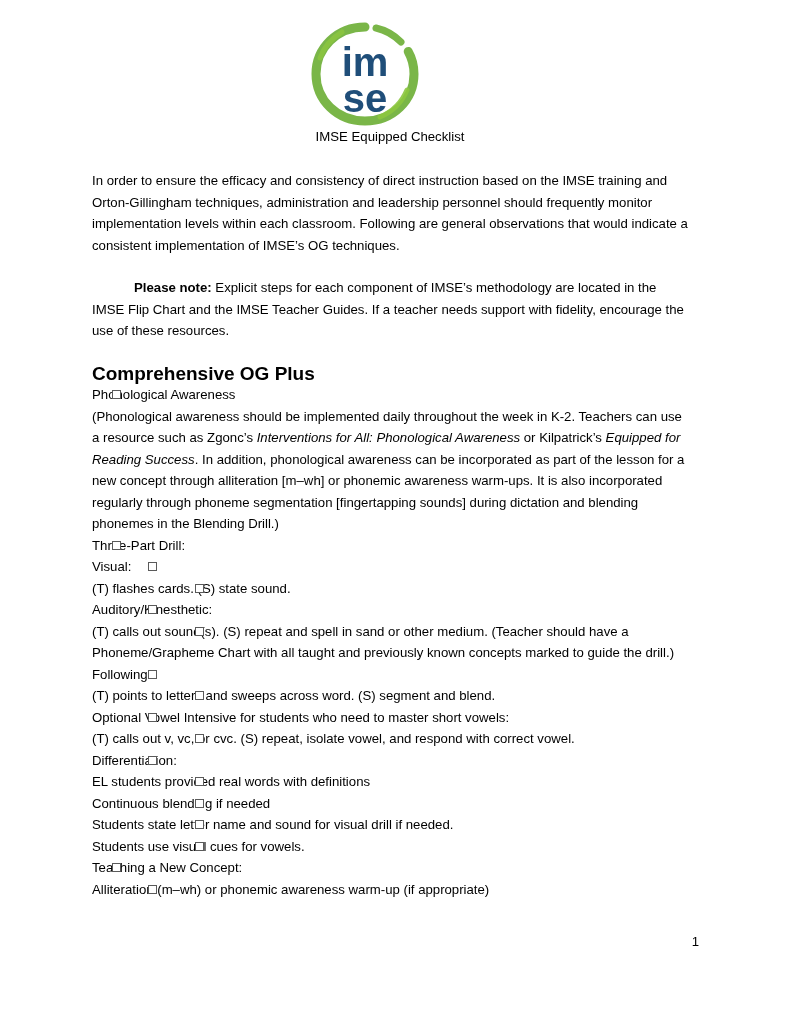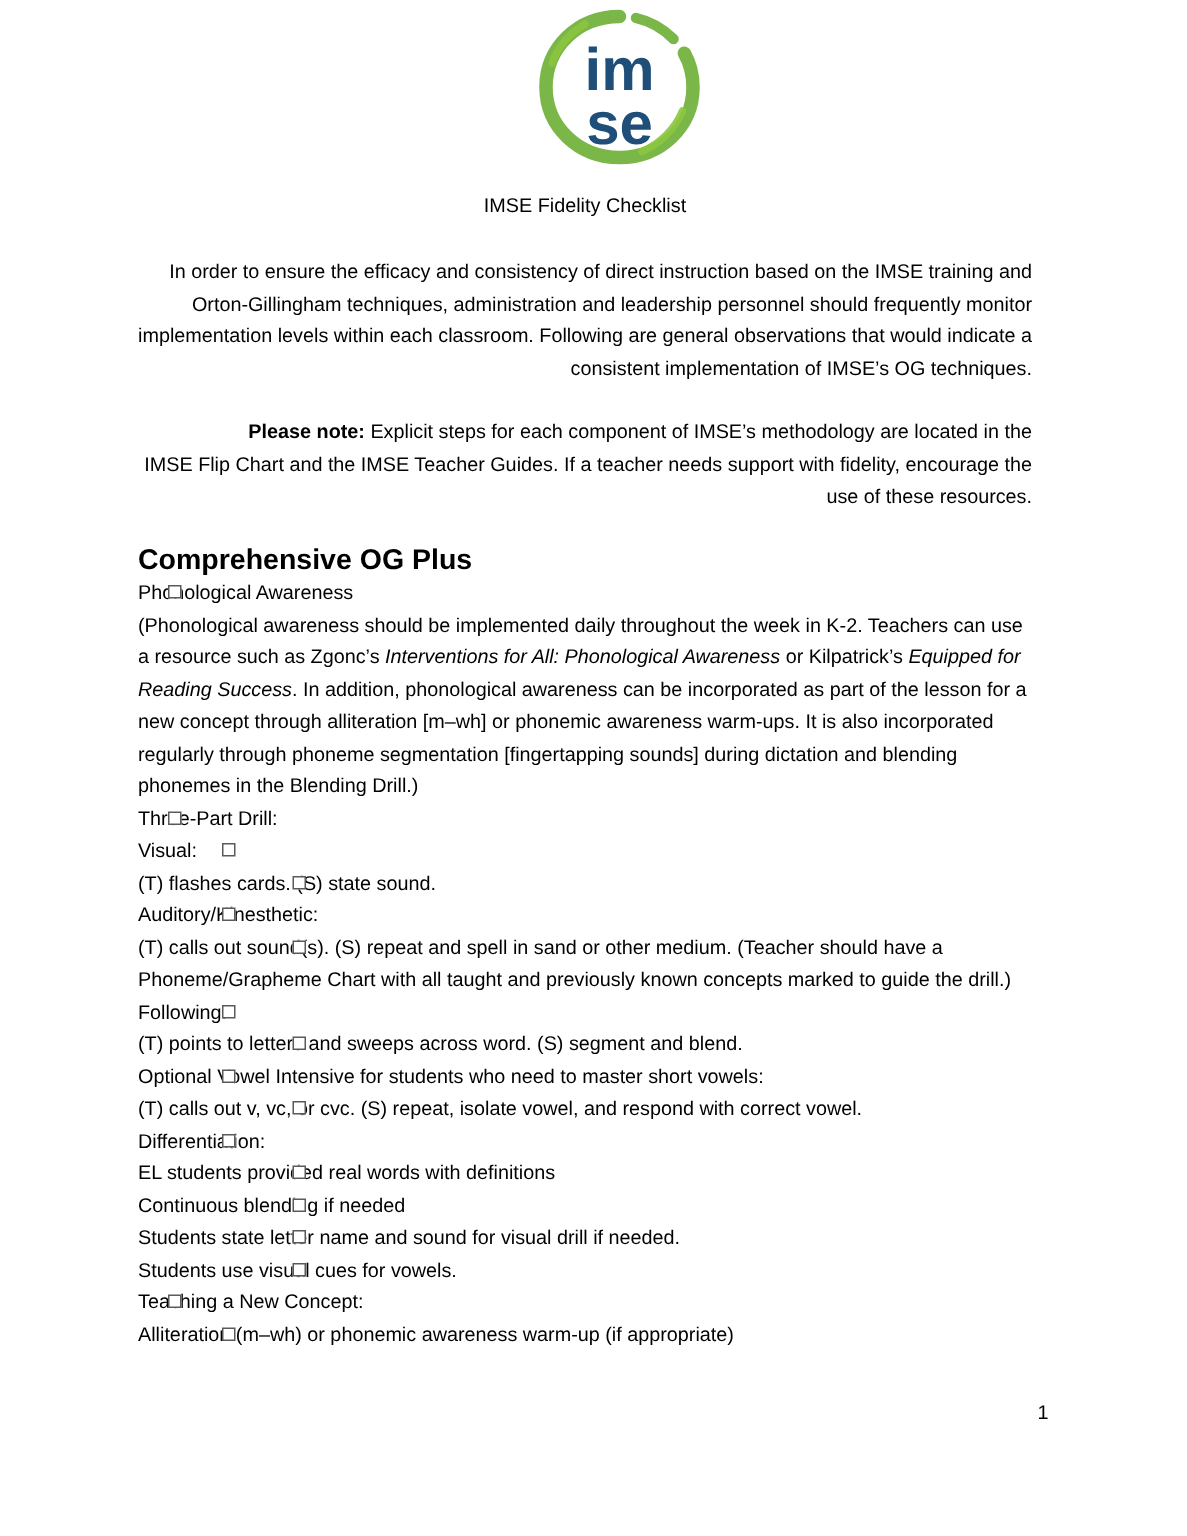--- a/index.html
+++ b/index.html
@@ -17,24 +17,23 @@
     height: 1024px;
     background: #ffffff;
     box-sizing: border-box;
     overflow: hidden;
   }
 
   
   .logo-wrap {
     position: absolute;
     left: 0;
-    top: 4px;
+    top: 20px;
     width: 730px;
     text-align: center;
-    padding-left: 48px;
   }
   .logo-svg { display: inline-block; }
 
   
   .content {
     position: absolute;
     left: 92px;
     top: 128px;
     width: 596px;
   }
@@ -43,21 +42,21 @@
     text-align: center;
     font-size: 13.2px;
     line-height: 18px;
     margin: 0 0 0 0;
   }
 
   p.para {
     font-size: 13.2px;
     line-height: 21.5px;
     margin: 0;
-    text-align: right;
+    text-align: left;
   }
   .gap-lg { height: 24px; }
   .gap-md { height: 21px; }
 
   .bold { font-weight: bold; margin-left: 42px; }
   .ital { font-style: italic; text-align: center; }
 
   h2.section-head {
     font-size: 19px;
     line-height: 21.5px;
@@ -128,21 +127,21 @@
       </g>
       <g fill="#1F4E79" font-family="'Liberation Sans', sans-serif" font-weight="bold">
         <text x="59" y="56" font-size="40" text-anchor="middle">im</text>
         <text x="59" y="92" font-size="40" text-anchor="middle">se</text>
       </g>
     </svg>
   </div>
 
   <div class="content">
 
-    <div class="doc-title">IMSE Fidelity Checklist</div>
+    <div class="doc-title">IMSE Equipped Checklist</div>
 
     <div class="gap-lg"></div>
 
     <p class="para">In order to ensure the efficacy and consistency of direct instruction based on the IMSE training and Orton-Gillingham techniques, administration and leadership personnel should frequently monitor implementation levels within each classroom. Following are general observations that would indicate a consistent implementation of IMSE’s OG techniques.</p>
 
     <div class="gap-md"></div>
 
     <p class="para"><span class="bold">Please note:</span><span> Explicit steps for each component of IMSE’s methodology are located in the IMSE Flip Chart and the IMSE Teacher Guides. If a teacher needs support with fidelity, encourage the use of these resources.</span></p>
 
     <div class="gap-md"></div>

